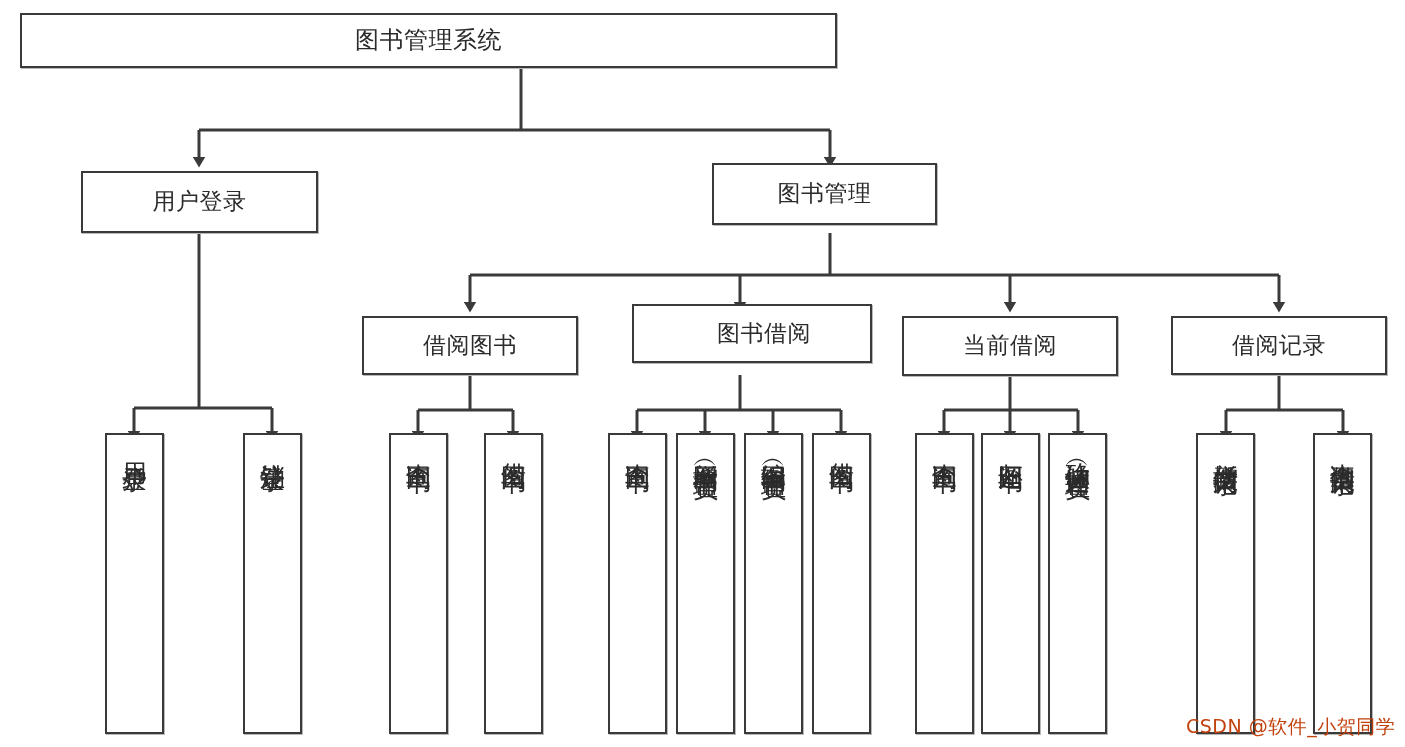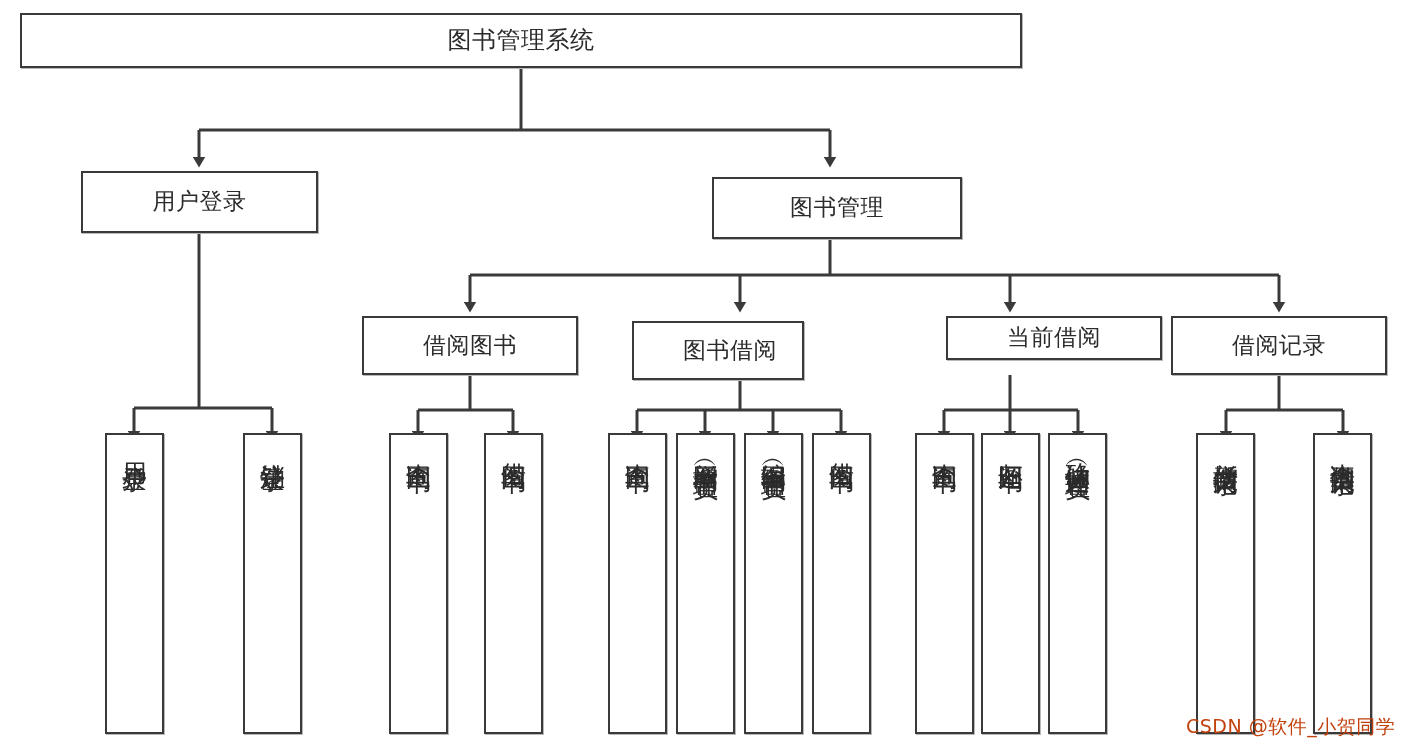--- a/index.html
+++ b/index.html
@@ -123,38 +123,38 @@
       <path d="M1010,410 L1010,432" marker-end="url(#arw)"></path>
       <path d="M1078,410 L1078,432" marker-end="url(#arw)"></path>
 
       <path d="M1279,375 L1279,410"></path>
       <path d="M1226,410 L1343,410"></path>
       <path d="M1226,410 L1226,432" marker-end="url(#arw)"></path>
       <path d="M1343,410 L1343,432" marker-end="url(#arw)"></path>
     </g>
   </svg>
 
-  <div class="node horiz root" style="left:20px; top:13px; width:1002px; height:55px;">
+  <div class="node horiz root" style="left:20px; top:13px; width:817px; height:55px;">
     <span class="label">图书管理系统</span>
   </div>
 
   <div class="node horiz" style="left:81px; top:171px; width:237px; height:62px;">
     <span class="label">用户登录</span>
   </div>
-  <div class="node horiz" style="left:712px; top:177px; width:250px; height:62px;">
+  <div class="node horiz" style="left:712px; top:163px; width:225px; height:62px;">
     <span class="label">图书管理</span>
   </div>
 
   <div class="node horiz" style="left:362px; top:316px; width:216px; height:59px;">
     <span class="label">借阅图书</span>
   </div>
-  <div class="node horiz" style="left:632px; top:321px; width:172px; height:59px;padding-left:24px;">
+  <div class="node horiz" style="left:632px; top:304px; width:240px; height:59px;padding-left:24px;">
     <span class="label">图书借阅</span>
   </div>
-  <div class="node horiz" style="left:902px; top:316px; width:216px; height:44px;margin-left:44px;">
+  <div class="node horiz" style="left:902px; top:316px; width:216px; height:60px;">
     <span class="label">当前借阅</span>
   </div>
   <div class="node horiz" style="left:1171px; top:316px; width:216px; height:59px;">
     <span class="label">借阅记录</span>
   </div>
 
   <div class="node vert" style="left:105px; top:433px; width:59px; height:301px;">
     <span class="label">用户登录</span>
   </div>
   <div class="node vert" style="left:243px; top:433px; width:59px; height:301px;">

